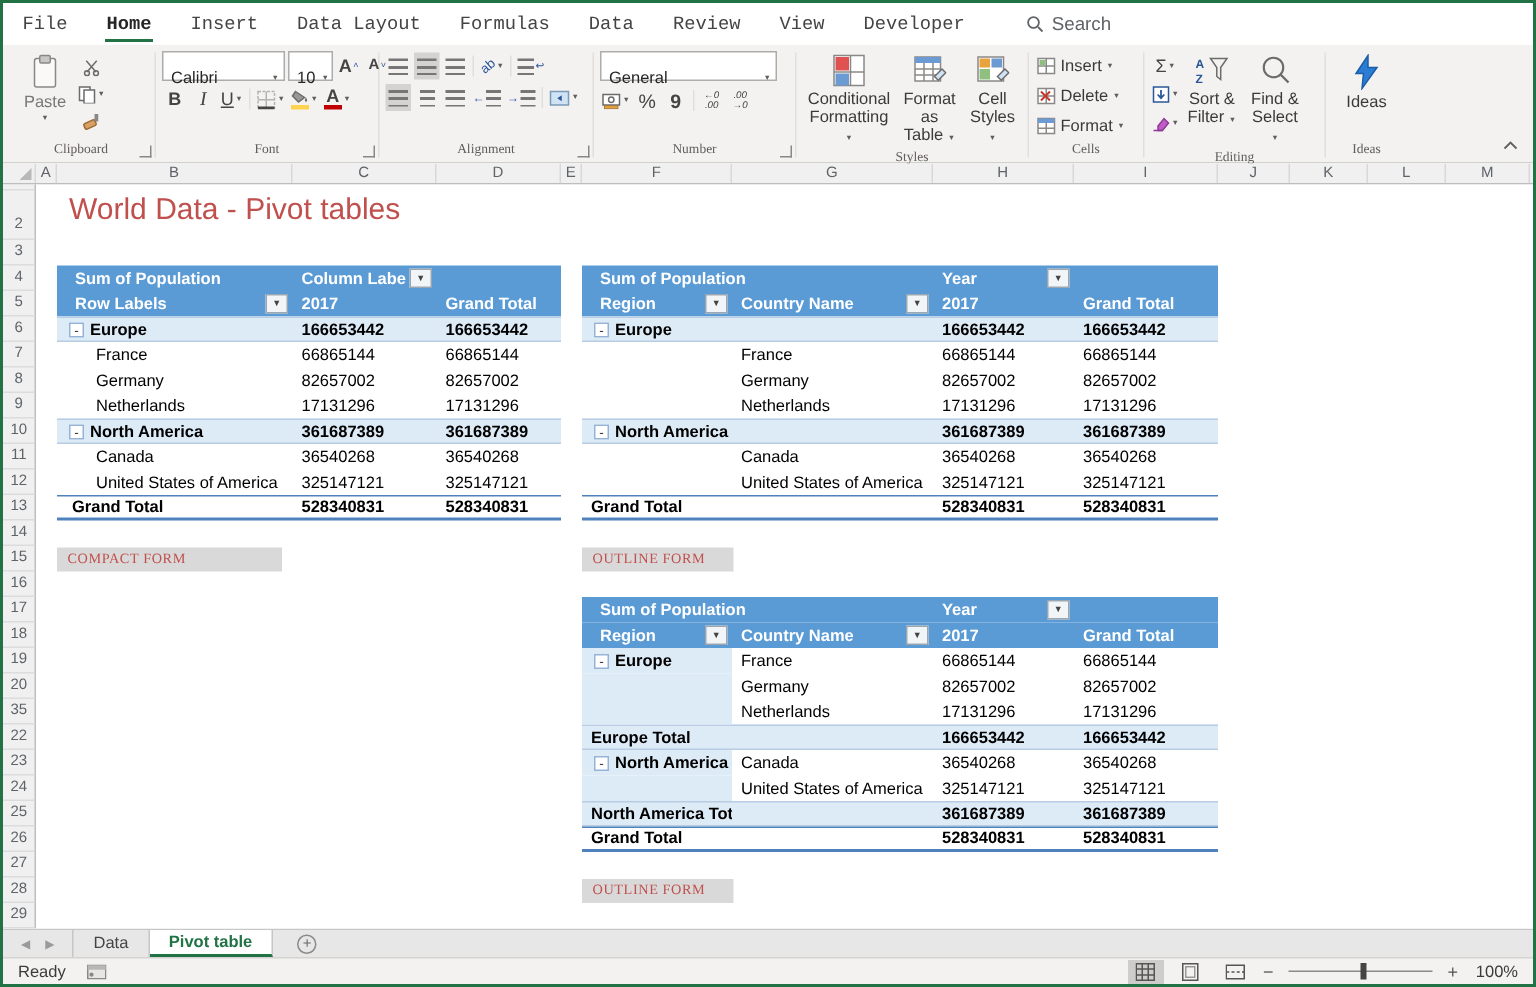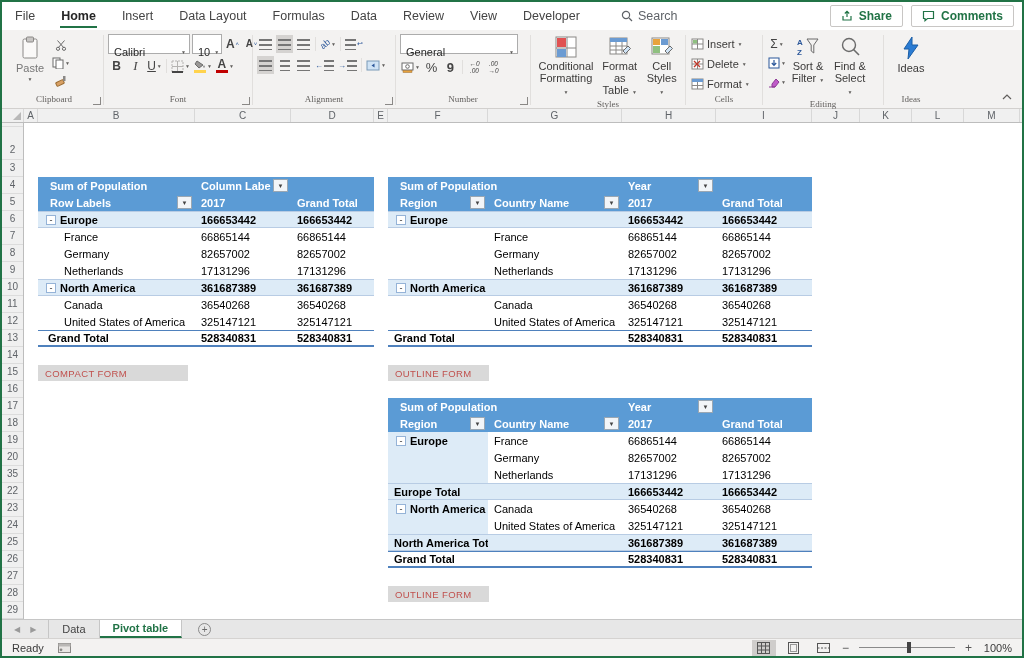--- a/index.html
+++ b/index.html
@@ -1,21 +1,21 @@
 <!DOCTYPE html>
 <html><head>
 <meta charset="utf-8">
 <style>
   * { margin:0; padding:0; box-sizing:border-box; }
   html,body { width:1024px; height:658px; font-family:"Liberation Sans",sans-serif; background:#fff; overflow:hidden; }
   .window { width:1024px; height:658px; border:2px solid #217346; display:flex; flex-direction:column; background:#fff; }
 
   
   .menubar { height:28px; display:flex; align-items:center; background:#fff; font-size:12.5px; color:#444; flex-shrink:0; }
-  .mtab { padding:4px 13px; height:100%; display:flex; align-items:center; cursor:default; position:relative; }
+  .mtab { padding:4px 13px; height:100%; display:flex; align-items:center; cursor:default; position:relative;font-family:Liberation Mono, monospace; }
   .mtab.active { font-weight:bold; color:#262626; }
   .mtab.active::after { content:""; position:absolute; left:12px; right:12px; bottom:2px; height:2.5px; background:#217346; }
   .searchbox { margin-left:28px; display:flex; align-items:center; gap:5px; color:#5f6368; }
   .top-right { margin-left:auto; display:flex; align-items:center; gap:8px; padding-right:8px; }
   .topbtn { display:flex; align-items:center; gap:6px; border:1px solid #c8c6c4; border-radius:2px; background:#fff; height:22px; padding:0 10px; color:#217346; font-size:12px; font-weight:bold; }
 
   
   .ribbon { height:79px; background:#f3f2f1; border-bottom:1px solid #d2d0ce; display:flex; padding:2px 0 0 4px; flex-shrink:0; position:relative; font-size:11px; color:#3b3a39; }
   .rgroup { display:flex; flex-direction:column; position:relative; padding:1px 3px 0 3px; }
   .rcontent { flex:1; display:flex; align-items:flex-start; }
@@ -60,21 +60,21 @@
   .prow.sub { background:#ddebf7; border-top:1px solid #b8cce4; border-bottom:1px solid #b8cce4; }
   .prow.gt { border-top:1px solid #4f81bd; border-bottom:2px solid #4f81bd; }
   .pcell { display:flex; align-items:center; padding-left:6px; font-size:11px; white-space:nowrap; overflow:hidden; flex-shrink:0; }
   .prow.head .pcell { overflow:visible; }
   .pcell.b { font-weight:bold; }
   .pcell.tint { background:#ddebf7; }
   .exp { width:10px; height:10px; border:1px solid #95b3d7; background:#fff; color:#333; font-size:9px; line-height:8px; text-align:center; margin-right:4px; flex-shrink:0; font-weight:normal; }
   .exp::before { content:"-"; }
   .filterbtn { margin-left:auto; margin-right:3px; width:15px; height:13px; background:#f2f5f8; border:1px solid #9aa7b3; display:flex; align-items:center; justify-content:center; flex-shrink:0; }
   .filterbtn::before { content:"▼"; font-size:6px; color:#444; }
-  .formlabel { position:absolute; height:16px; background:#d9d9d9; color:#c0504d; font-size:9.5px; letter-spacing:0.4px; display:flex; align-items:center; padding-left:7px; }
+  .formlabel { position:absolute; height:16px; background:#d9d9d9; color:#c0504d; font-size:9.5px; letter-spacing:0.4px; display:flex; align-items:center; padding-left:7px;font-family:Liberation Serif, serif; }
 
   
   .tabstrip { height:19px; background:#e7e7e7; border-top:1px solid #c6c6c6; display:flex; align-items:stretch; font-size:11px; color:#444; flex-shrink:0; }
   .navarrows { display:flex; align-items:center; gap:10px; padding:0 12px; color:#9a9a9a; font-size:8px; border-right:1px solid #c6c6c6; }
   .stab { display:flex; align-items:center; padding:0 13px; border-right:1px solid #c6c6c6; }
   .stab.active { background:#fff; color:#217346; font-weight:bold; border-bottom:2px solid #217346; }
   .addsheet { width:13px; height:13px; border:1px solid #8a8a8a; border-radius:50%; color:#6a6a6a; font-size:10px; line-height:11px; text-align:center; margin:auto 0 auto 16px; }
 
   
   .statusbar { height:18px; background:#f3f2f1; border-top:1px solid #d5d3d1; display:flex; align-items:center; font-size:11px; color:#3b3b3b; flex-shrink:0; }
@@ -102,36 +102,20 @@
     <span class="mtab">Data</span>
     <span class="mtab">Review</span>
     <span class="mtab">View</span>
     <span class="mtab">Developer</span>
     <span class="searchbox">
       <svg width="12" height="12" viewBox="0 0 12 12">
           <circle cx="5" cy="5" r="3.6" fill="none" stroke="#5f6368" stroke-width="1.2"></circle>
           <line x1="8" y1="8" x2="11" y2="11" stroke="#5f6368" stroke-width="1.2"></line>
         </svg>
       <span>Search</span>
-    </span>
-    <span class="top-right">
-      <span class="topbtn">
-        <svg width="12" height="12" viewBox="0 0 12 12">
-            <path d="M2 6 v4 h8 v-4" fill="none" stroke="#217346" stroke-width="1.2"></path>
-            <line x1="6" y1="1.5" x2="6" y2="7" stroke="#217346" stroke-width="1.2"></line>
-            <path d="M3.8 3.5 L6 1.3 L8.2 3.5" fill="none" stroke="#217346" stroke-width="1.2"></path>
-          </svg>
-        <span>Share</span>
-      </span>
-      <span class="topbtn">
-        <svg width="13" height="12" viewBox="0 0 13 12">
-            <path d="M1.5 1.5 h10 v7 h-6 l-2.5 2.2 v-2.2 h-1.5 z" fill="none" stroke="#217346" stroke-width="1.2"></path>
-          </svg>
-        <span>Comments</span>
-      </span>
     </span>
   </div>
 
   <div class="ribbon">
 
     <div class="rgroup" style="width:96px">
       <div class="rcontent">
         <div class="bigbtn" style="width:42px">
           <svg width="20" height="24" viewBox="0 0 20 24">
               <rect x="3" y="3" width="14" height="19" rx="1.5" fill="#faf9f8" stroke="#8a8886"></rect>
@@ -512,20 +496,21 @@
         <div class="rownum">23</div>
         <div class="rownum">24</div>
         <div class="rownum">25</div>
         <div class="rownum">26</div>
         <div class="rownum">27</div>
         <div class="rownum">28</div>
         <div class="rownum">29</div>
       </div>
 
     <div class="content">
+      <div class="sheet-title">World Data - Pivot tables</div>
 
       <div class="pivot" style="left:14px; top:54px; width:336px">
           <div class="prow head">
             <div class="pcell" style="width: 157px; padding-left: 12px;">
               <span>Sum of Population</span>
             </div>
             <div class="pcell" style="width: 96px;">
               <span>Column Labe</span>
               <span class="filterbtn"></span>
             </div>

